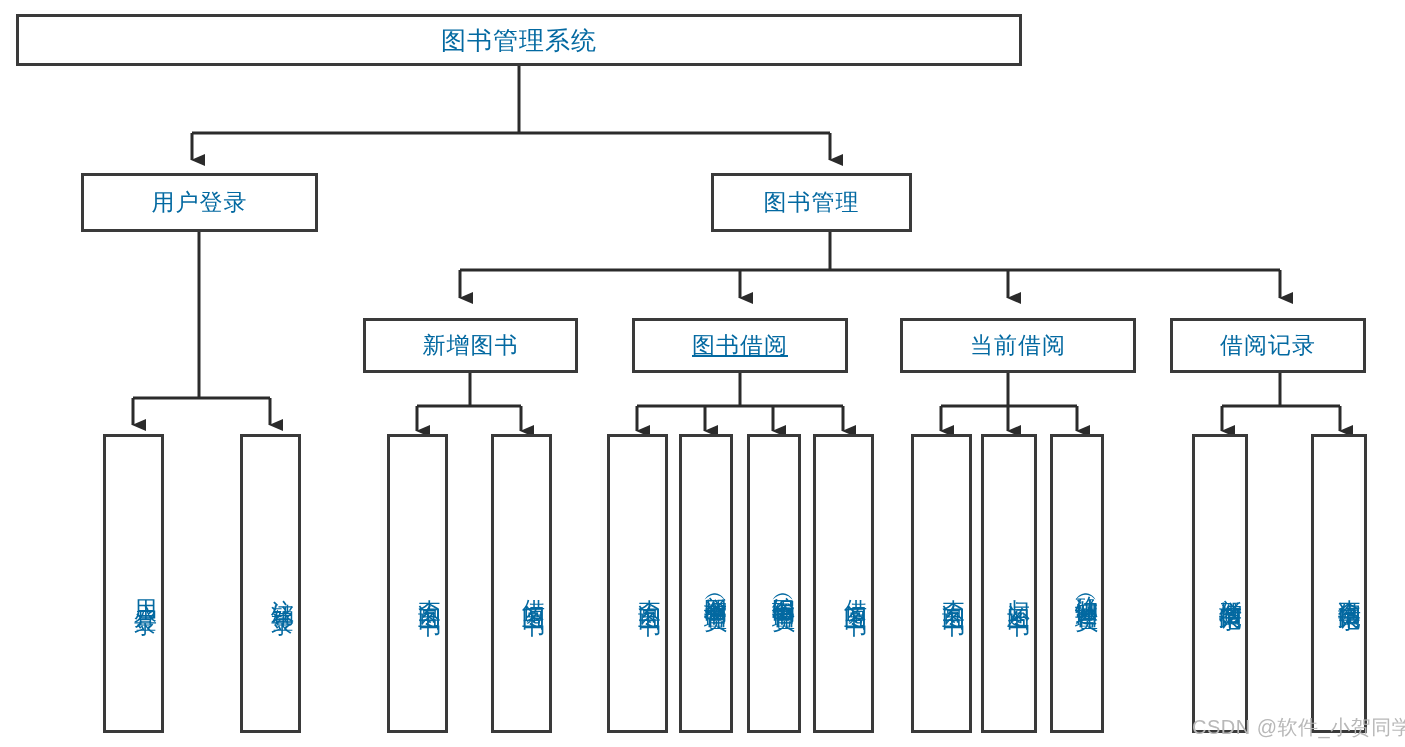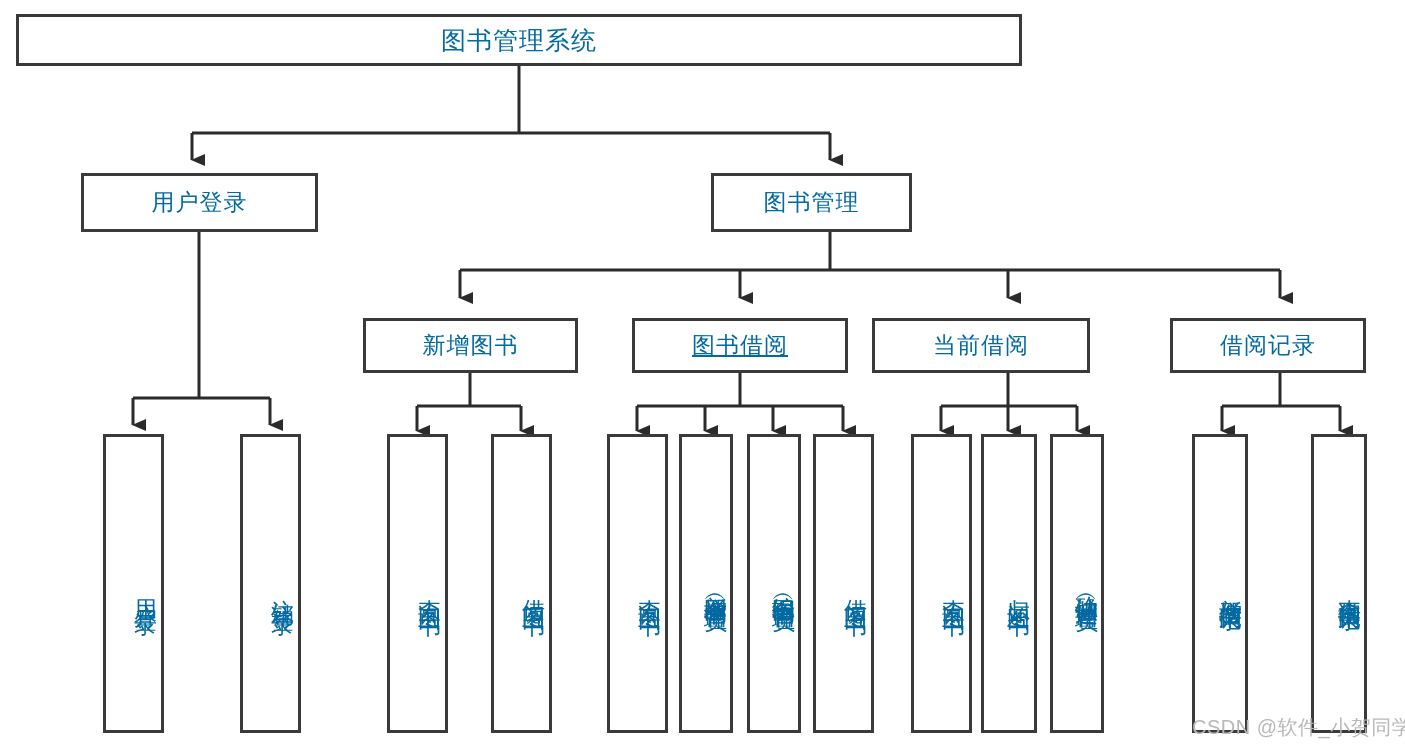--- a/index.html
+++ b/index.html
@@ -126,21 +126,21 @@
     </g>
   </svg>
 
   <div class="node node-h node-root" style="left:16px; top:14px; width:1006px; height:52px;">图书管理系统</div>
 
   <div class="node node-h" style="left:81px; top:173px; width:237px; height:59px;">用户登录</div>
   <div class="node node-h" style="left:711px; top:173px; width:201px; height:59px;">图书管理</div>
 
   <div class="node node-h" style="left:363px; top:318px; width:215px; height:55px;">新增图书</div>
   <div class="node node-h" style="left:632px; top:318px; width:216px; height:55px;text-decoration:underline;">图书借阅</div>
-  <div class="node node-h" style="left:872px; top:318px; width:218px; height:55px;">当前借阅</div>
+  <div class="node node-h" style="left:900px; top:318px; width:236px; height:55px;">当前借阅</div>
   <div class="node node-h" style="left:1170px; top:318px; width:196px; height:55px;">借阅记录</div>
 
   <div class="node node-v" style="left:103px; top:434px; width:61px; height:299px;">用户登录</div>
   <div class="node node-v" style="left:240px; top:434px; width:61px; height:299px;">注销登录</div>
 
   <div class="node node-v" style="left:387px; top:434px; width:61px; height:299px;">查询图书</div>
   <div class="node node-v" style="left:491px; top:434px; width:61px; height:299px;">借阅图书</div>
 
   <div class="node node-v" style="left:607px; top:434px; width:61px; height:299px;">查询图书</div>
   <div class="node node-v tight" style="left:679px; top:434px; width:54px; height:299px;">新增图书（管理员）</div>

